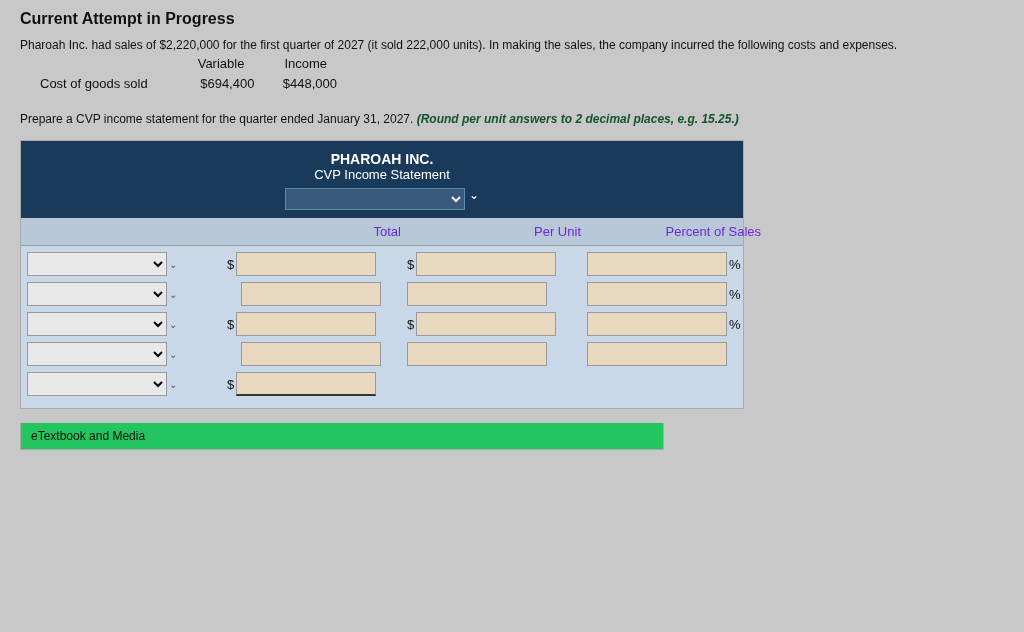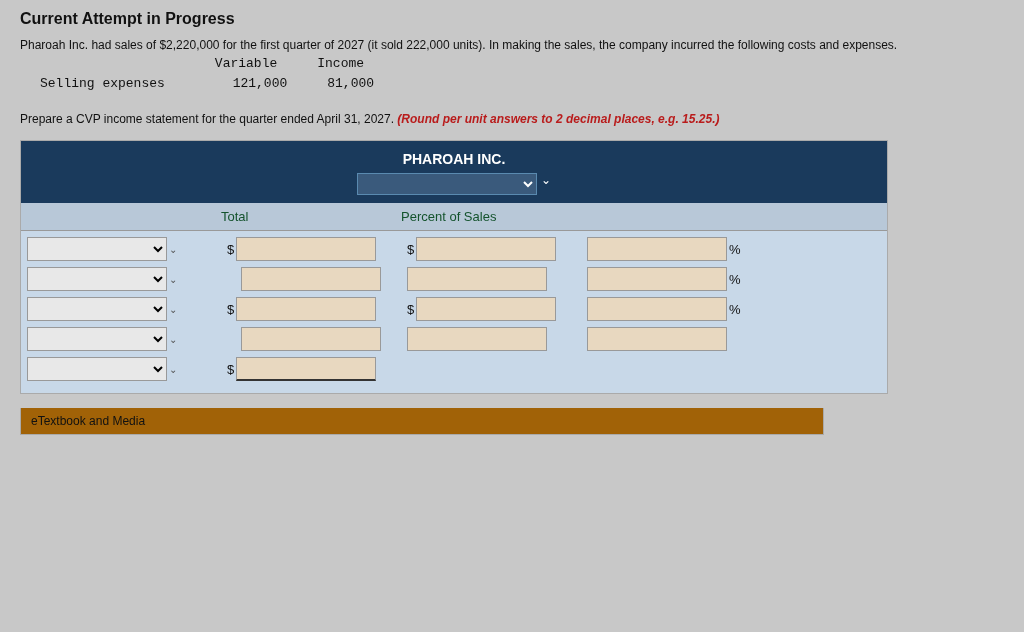--- a/index.html
+++ b/index.html
@@ -18,21 +18,20 @@
       margin-bottom: 8px;
     }
     .intro-text {
       font-size: 12px;
       line-height: 1.5;
     }
     .cost-table {
       border-collapse: collapse;
       margin-bottom: 16px;
       margin-left: 10px;
-      font-family: Liberation Mono, monospace;
     }
     .cost-table th {
       text-align: center;
       font-weight: normal;
       padding: 2px 20px;
       font-size: 13px;
     }
     .cost-table td {
       padding: 3px 10px;
       font-size: 13px;
@@ -45,26 +44,26 @@
       min-width: 80px;
     }
     .prepare-text {
       font-size: 12px;
       margin-bottom: 12px;
       line-height: 1.5;
     }
     .prepare-text em {
       font-style: italic;
       font-weight: bold;
-      color: #b91c1c;
+      color: #14532d;
     }
     .cvp-container {
       background: #fff;
       border: 1px solid #aaa;
-      width: 868px;
+      width: 724px;
       margin-bottom: 14px;
     }
     .cvp-header {
       background: #1a3a5c;
       color: #fff;
       text-align: center;
       padding: 10px 0 8px 0;
     }
     .cvp-header .company-name {
       font-size: 14px;
@@ -89,24 +88,24 @@
       border: 1px solid #5a8ab0;
     }
     .cvp-columns {
       display: grid;
       grid-template-columns: 200px 180px 180px 180px;
       background: #b8c8d8;
       padding: 4px 0;
       border-bottom: 1px solid #999;
     }
     .cvp-col-header {
-      text-align: left;
+      text-align: right;
       font-size: 13px;
       font-weight: normal;
-      color: #14532d;
+      color: #6d28d9;
       padding: 2px 0;
     }
     .cvp-rows {
       background: #c8d8e8;
       padding: 6px 6px;
     }
     .cvp-row {
       display: grid;
       grid-template-columns: 200px 180px 180px 180px;
       align-items: center;
@@ -150,24 +149,24 @@
     }
     .perunit-cell {
       display: flex;
       align-items: center;
     }
     .percent-cell {
       display: flex;
       align-items: center;
     }
     .etextbook-bar {
-      background: #a16207;
+      background: #22c55e;
       padding: 6px 10px;
       font-size: 12px;
-      width: 804px;
+      width: 644px;
       border: 1px solid #aaa;
       border-top: none;
     }
     .last-row .input-field,
     .last-row .input-field-plain {
       border-bottom: 2px solid #333;
     }
   </style>
 </head>
 <body>
@@ -179,47 +178,49 @@
 <table class="cost-table">
   <thead>
     <tr>
       <th></th>
       <th>Variable</th>
       <th>Income</th>
     </tr>
   </thead>
   <tbody>
     <tr>
-      <td class="label">Selling expenses</td>
-      <td class="value">121,000</td>
-      <td class="value">81,000</td>
+      <td class="label">Cost of goods sold</td>
+      <td class="value">$694,400</td>
+      <td class="value">$448,000</td>
     </tr>
   </tbody>
 </table>
 
 <div class="prepare-text">
-  <span>Prepare a CVP income statement for the quarter ended April 31, 2027.</span> <em>(Round per unit answers to 2 decimal places, e.g. 15.25.)</em>
+  <span>Prepare a CVP income statement for the quarter ended January 31, 2027.</span> <em>(Round per unit answers to 2 decimal places, e.g. 15.25.)</em>
 </div>
 
 <div class="cvp-container">
 
   <div class="cvp-header">
     <span class="company-name">PHAROAH INC.</span>
+    <span class="statement-title">CVP Income Statement</span>
     <div class="dropdown-area">
       <select>
         <option value=""></option>
         <option>Quarter Ended March 31, 2027</option>
       </select>
       <span style="color:#fff;font-size:12px;margin-left:4px;">⌄</span>
     </div>
   </div>
 
   <div class="cvp-columns">
     <div class="cvp-col-header"></div>
     <div class="cvp-col-header">Total</div>
+    <div class="cvp-col-header">Per Unit</div>
     <div class="cvp-col-header">Percent of Sales</div>
   </div>
 
   <div class="cvp-rows">
 
     <div class="cvp-row">
       <div class="row-select-cell">
         <select class="row-select">
           <option value=""></option>
           <option>Sales</option>

